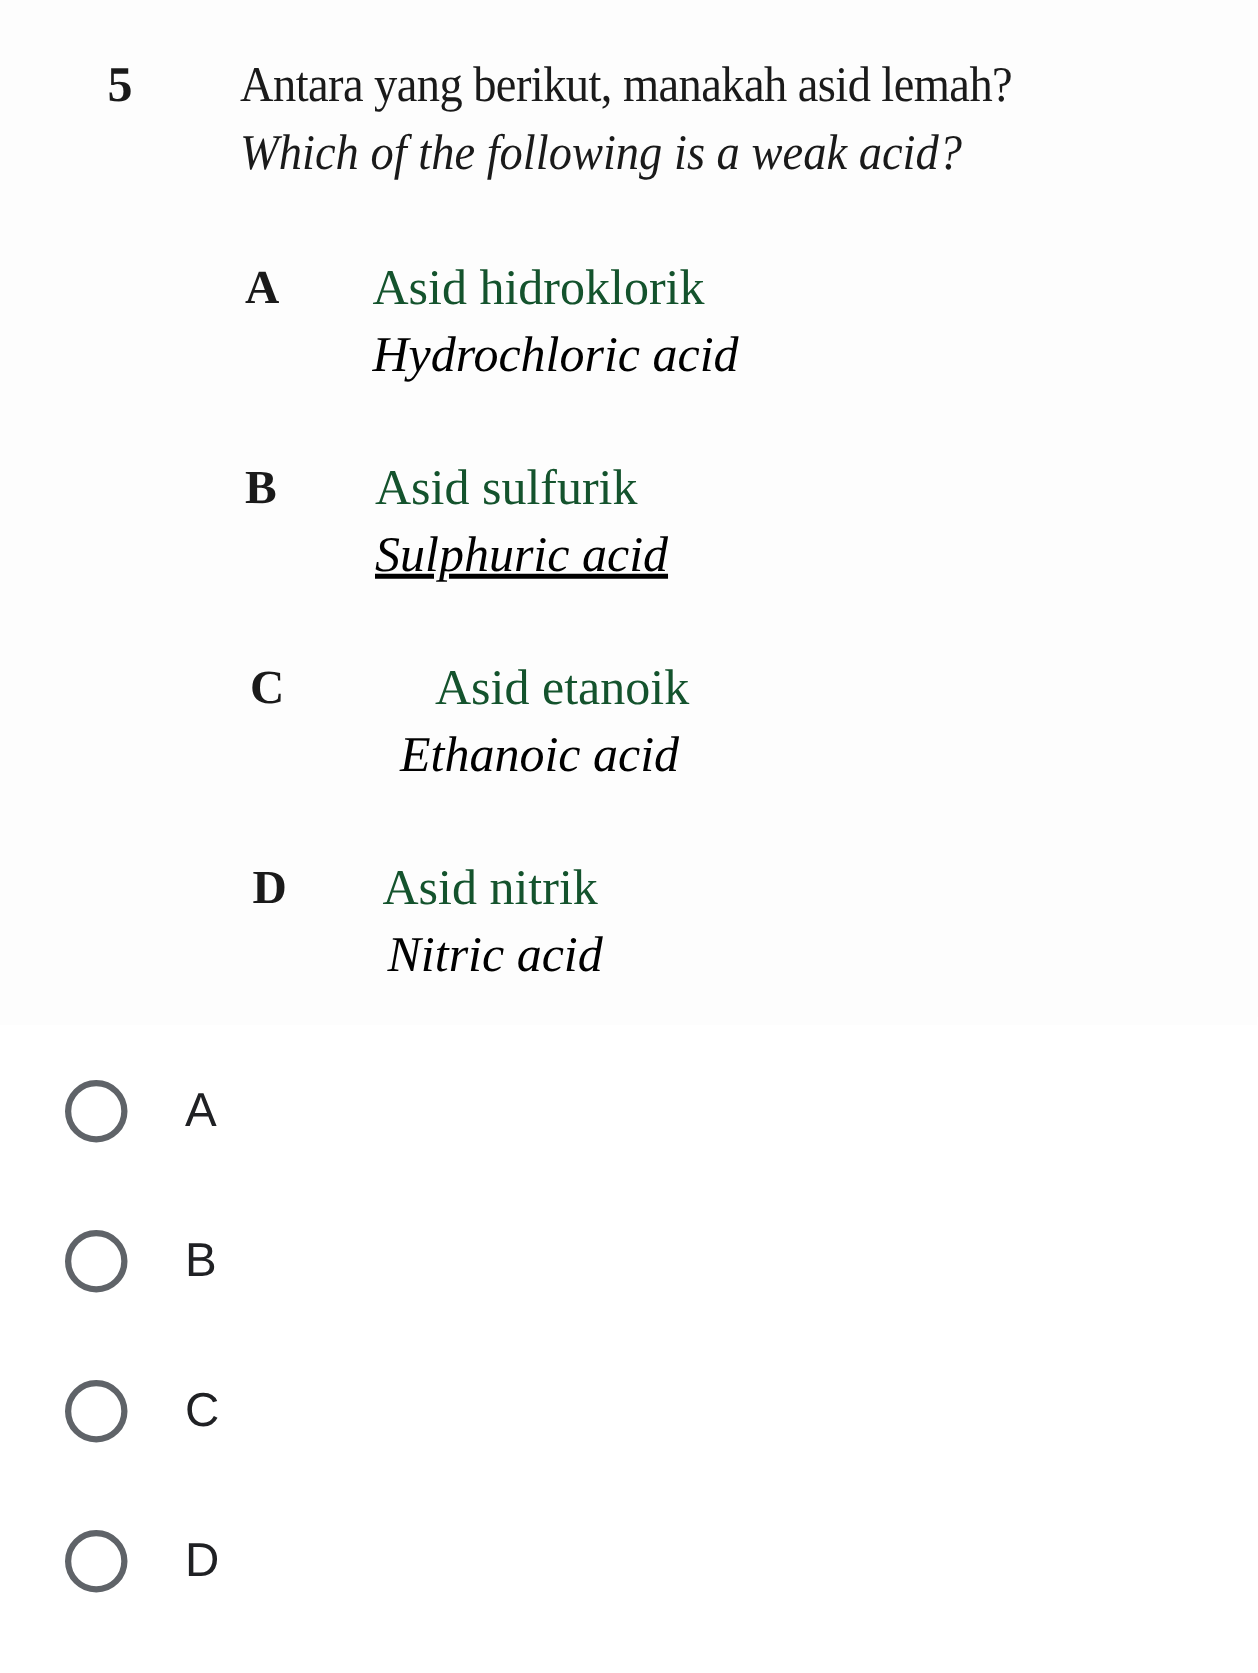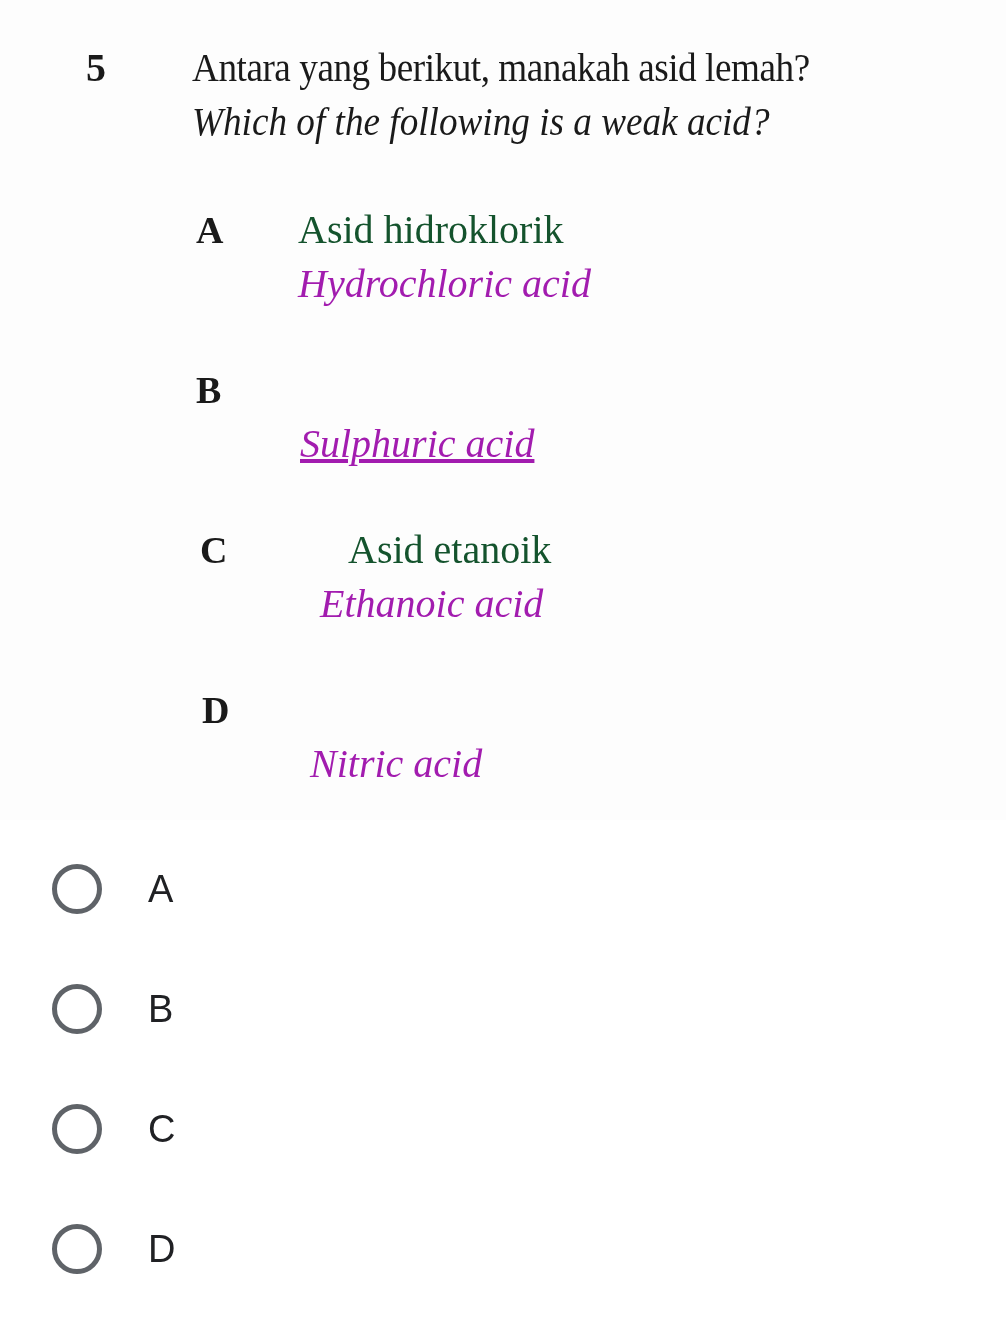--- a/index.html
+++ b/index.html
@@ -3,45 +3,47 @@
 <meta charset="utf-8">
 <style>
   html, body { margin:0; padding:0; background:#ffffff; }
   body { width:1006px; height:1338px; position:relative; overflow:hidden; }
   .q-image { position:absolute; left:0; top:0; width:1006px; height:820px; background:#fdfdfd; }
   .q-num { position:absolute; left:86px; top:44px; font-family:"Liberation Serif", serif; font-weight:bold; font-size:40px; color:#1a1a1a; }
   .q-text-ms { position:absolute; left:192px; top:44px; font-family:"Liberation Serif", serif; font-size:40px; color:#1a1a1a; letter-spacing:-0.5px; transform:scaleX(0.93); transform-origin:left; white-space:nowrap; }
   .q-text-en { position:absolute; left:192px; top:98px; font-family:"Liberation Serif", serif; font-style:italic; font-size:40px; color:#1a1a1a; transform:scaleX(0.93); transform-origin:left; white-space:nowrap; }
   .opt-letter { position:absolute; font-family:"Liberation Serif", serif; font-weight:bold; font-size:38px; color:#1a1a1a; }
   .opt-ms { position:absolute; font-family:"Liberation Serif", serif; font-size:40px; color:#14532d; white-space:nowrap; }
-  .opt-en { position:absolute; font-family:"Liberation Serif", serif; font-style:italic; font-size:40px; color:#a21caf; white-space:nowrap; }
+  .opt-en { position:absolute; font-family:"Liberation Serif", serif; font-style:italic; font-size:40px; color:#000000; white-space:nowrap; }
   .radio-row { position:absolute; left:48px; width:600px; height:70px; display:flex; align-items:center; cursor:pointer; }
   .radio { width:50px; height:50px; border:5px solid #5f6368; border-radius:50%; box-sizing:border-box; margin-left:4px; }
   .radio-label { margin-left:46px; font-family:"Liberation Sans", sans-serif; font-size:38px; color:#202124; }
 </style>
 </head>
 <body>
 
 <div class="q-image">
   <div class="q-num">5</div>
   <div class="q-text-ms">Antara yang berikut, manakah asid lemah?</div>
   <div class="q-text-en">Which of the following is a weak acid?</div>
 
   <div class="opt-letter" style="left:196px;top:208px;">A</div>
   <div class="opt-ms" style="left:298px;top:206px;">Asid hidroklorik</div>
   <div class="opt-en" style="left:298px;top:260px;">Hydrochloric acid</div>
 
   <div class="opt-letter" style="left:196px;top:368px;">B</div>
+  <div class="opt-ms" style="left:300px;top:366px;">Asid sulfurik</div>
   <div class="opt-en" style="left:300px;top:420px;text-decoration:underline;">Sulphuric acid</div>
 
   <div class="opt-letter" style="left:200px;top:528px;">C</div>
   <div class="opt-ms" style="left:304px;top:526px;margin-left:44px;">Asid etanoik</div>
   <div class="opt-en" style="left:304px;top:580px;margin-left:16px;">Ethanoic acid</div>
 
   <div class="opt-letter" style="left:202px;top:688px;">D</div>
+  <div class="opt-ms" style="left:306px;top:686px;">Asid nitrik</div>
   <div class="opt-en" style="left:310px;top:740px;font-family:Liberation Serif, serif;">Nitric acid</div>
 </div>
 
 <div class="radio-row" style="top:854px;">
   <div class="radio"></div>
   <span class="radio-label">A</span>
 </div>
 <div class="radio-row" style="top:974px;">
   <div class="radio"></div>
   <span class="radio-label">B</span>

